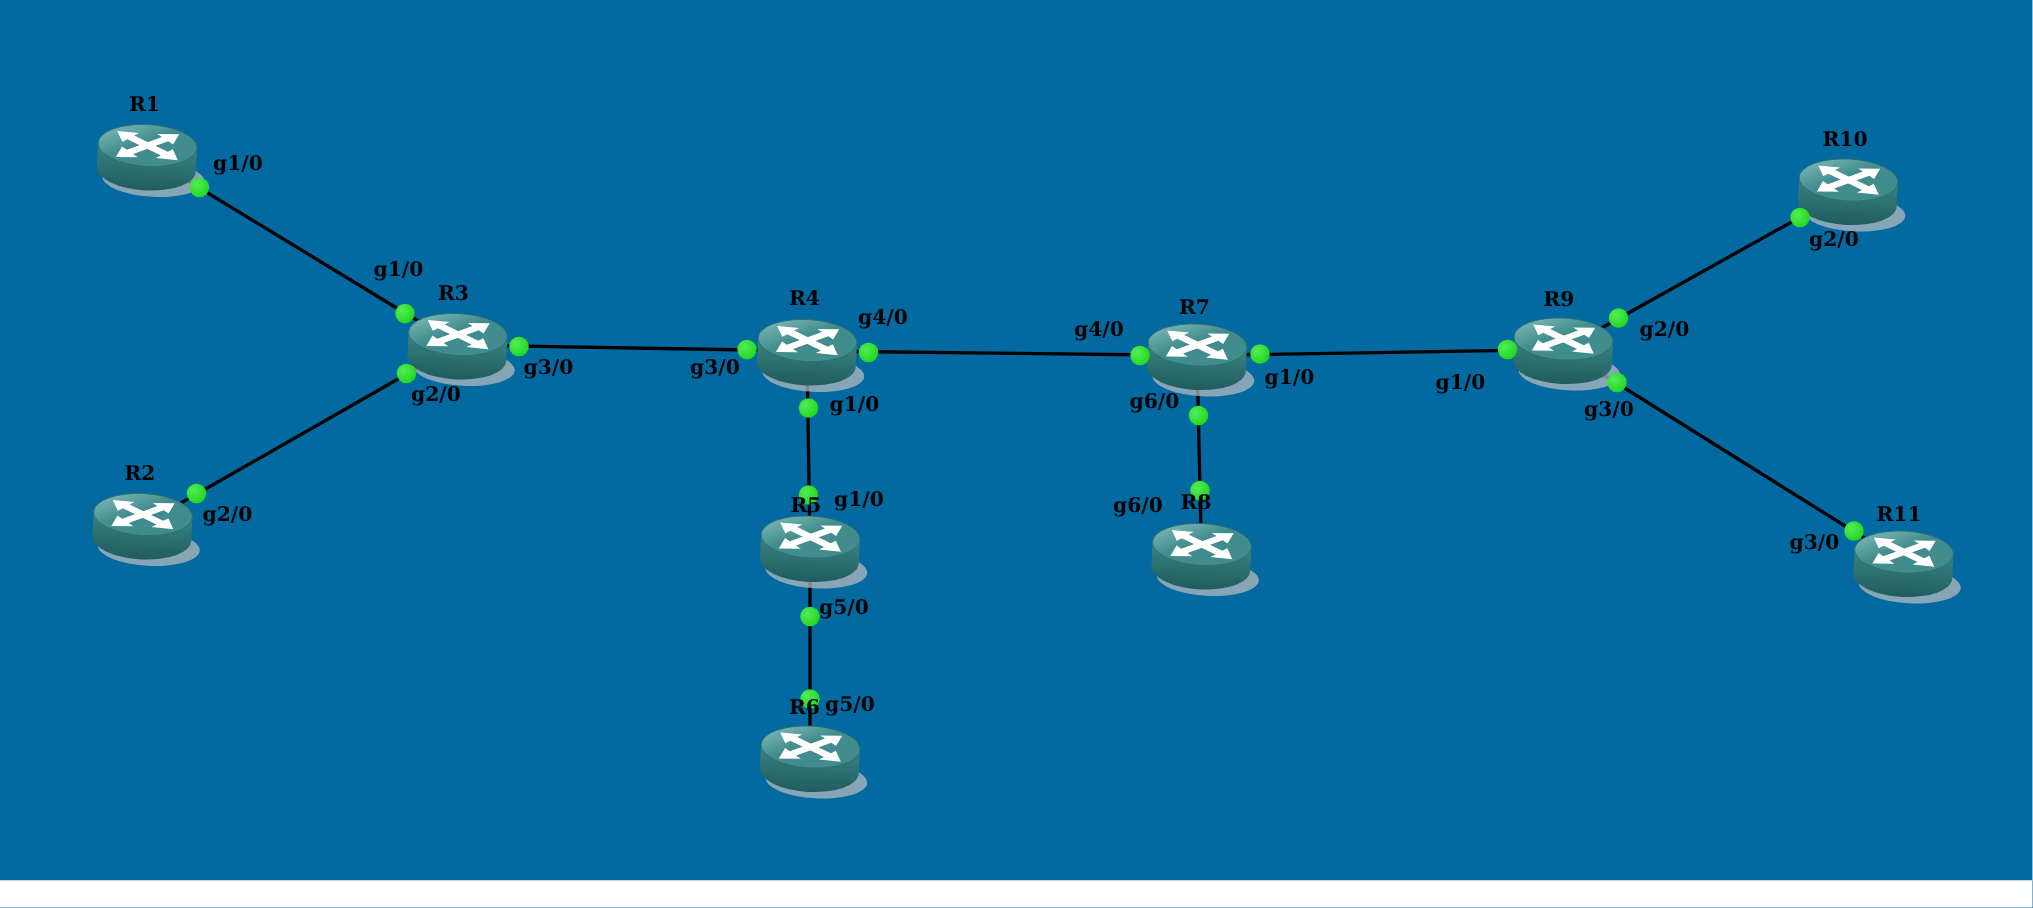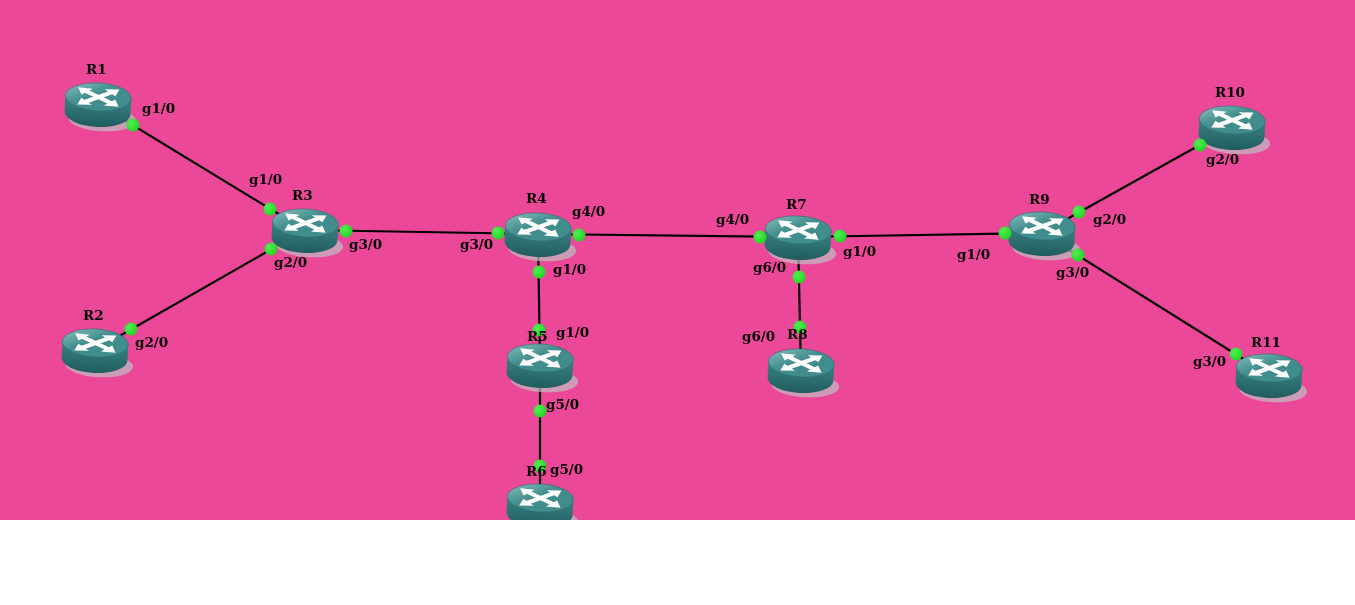--- a/index.html
+++ b/index.html
@@ -1,20 +1,20 @@
 <!DOCTYPE html>
 <html><head>
 <meta charset="utf-8">
 <style>
   html, body { margin: 0; padding: 0; background: #ffffff; }
   .canvas {
     position: relative;
     width: 1355px;
-    height: 520px;
-    background: #ec4899;
+    height: 587px;
+    background: #0369a1;
     overflow: hidden;
   }
   svg text {
     font-family: "DejaVu Serif", serif;
     font-weight: bold;
     fill: #000000;
   }
   svg .port-label { font-size: 13.5px; }
   svg .node-label { font-size: 13.5px; }
   svg .link-line { stroke-linecap: round; }

